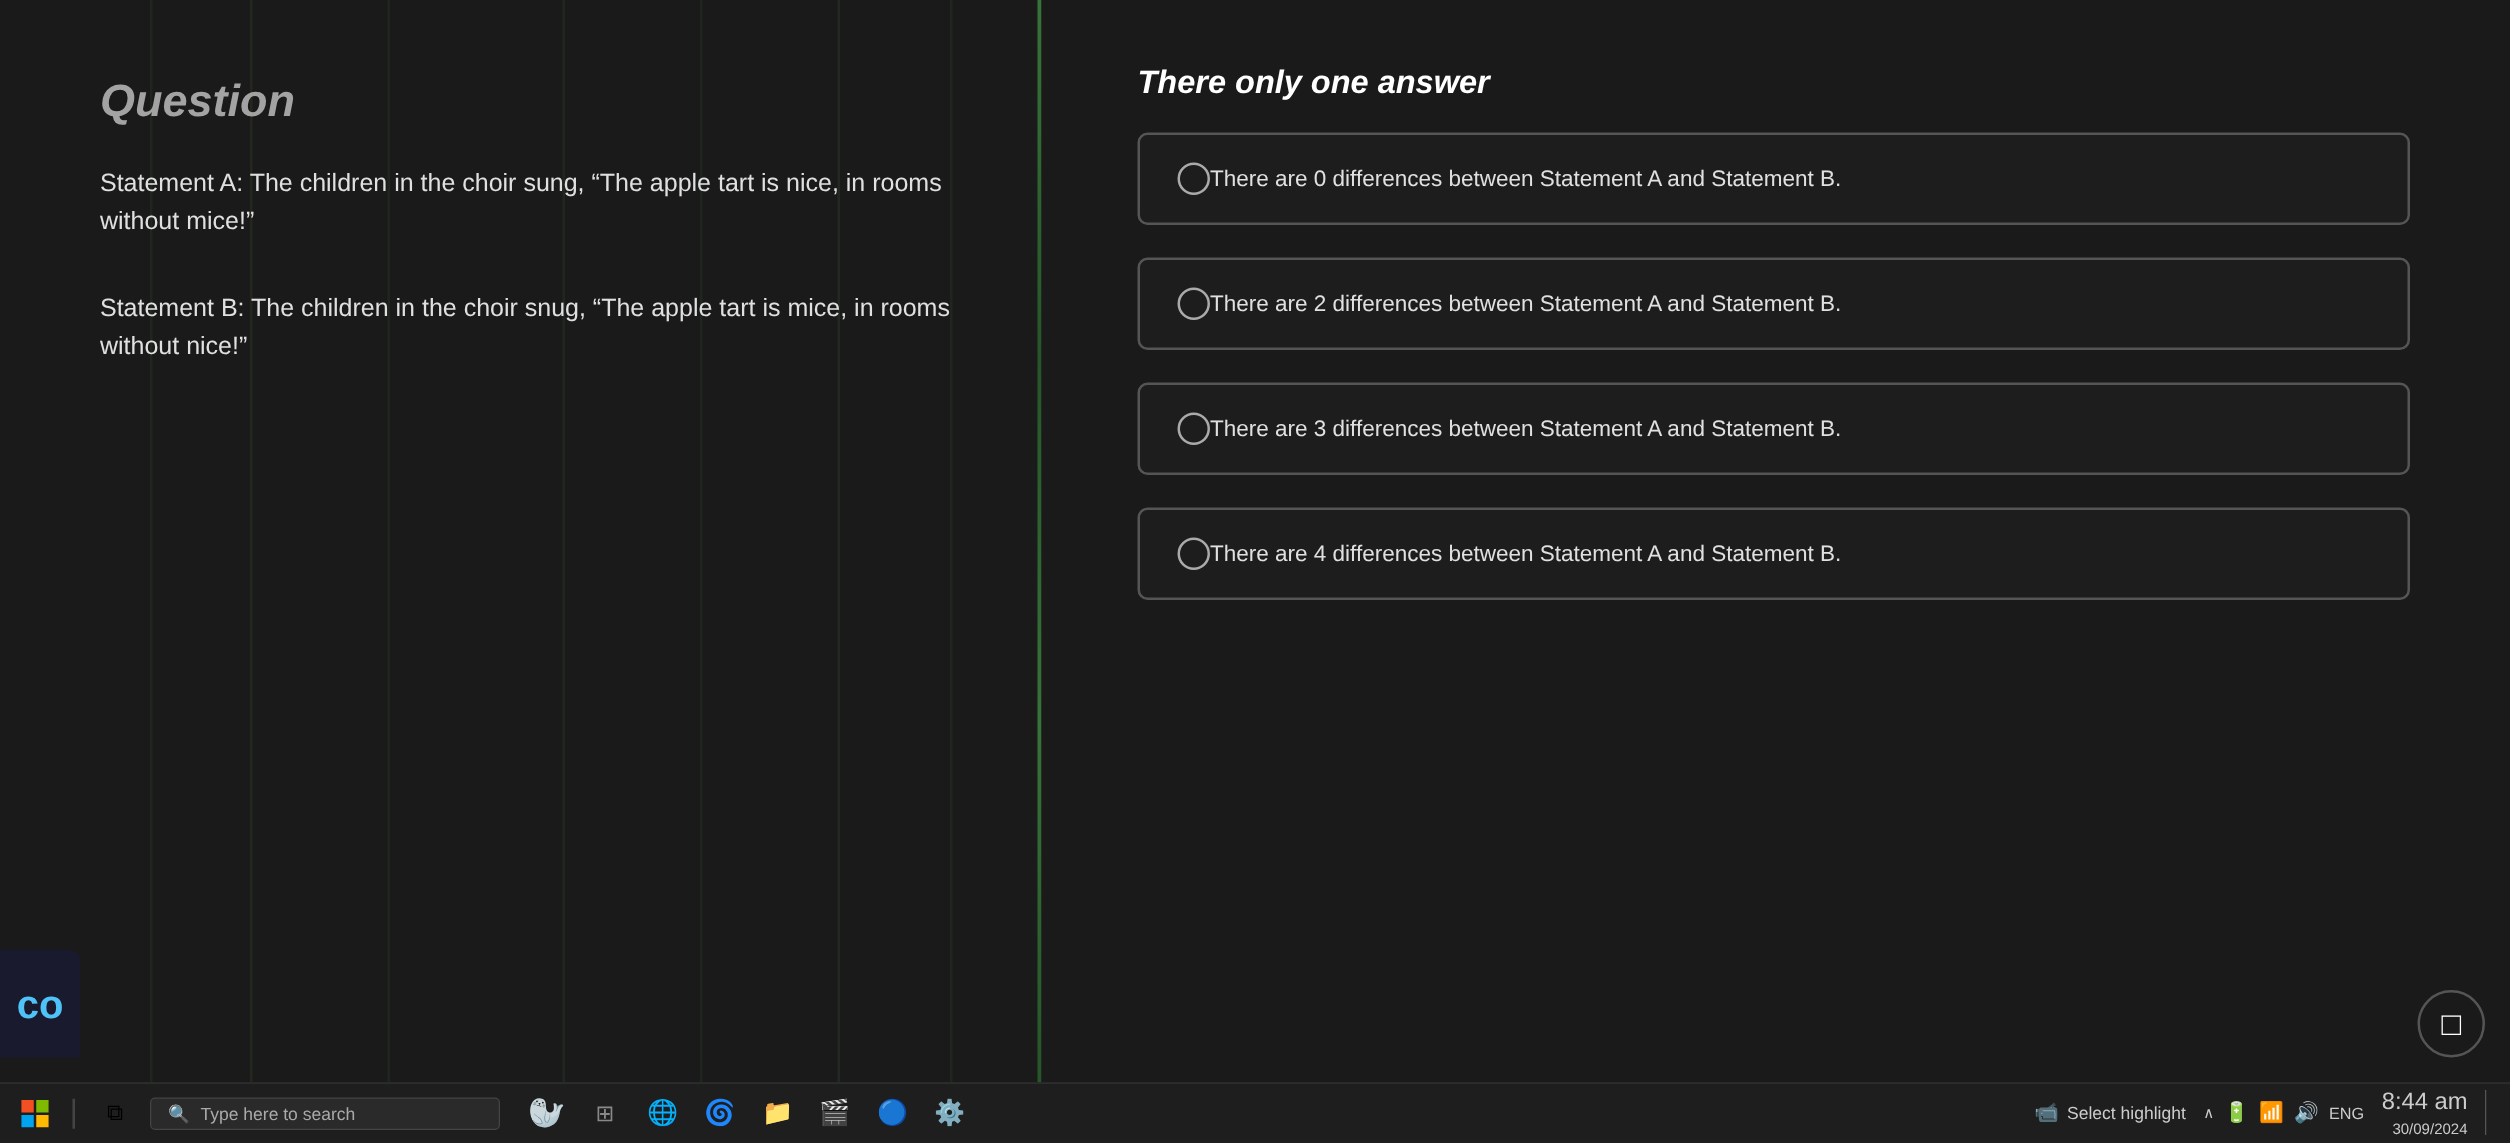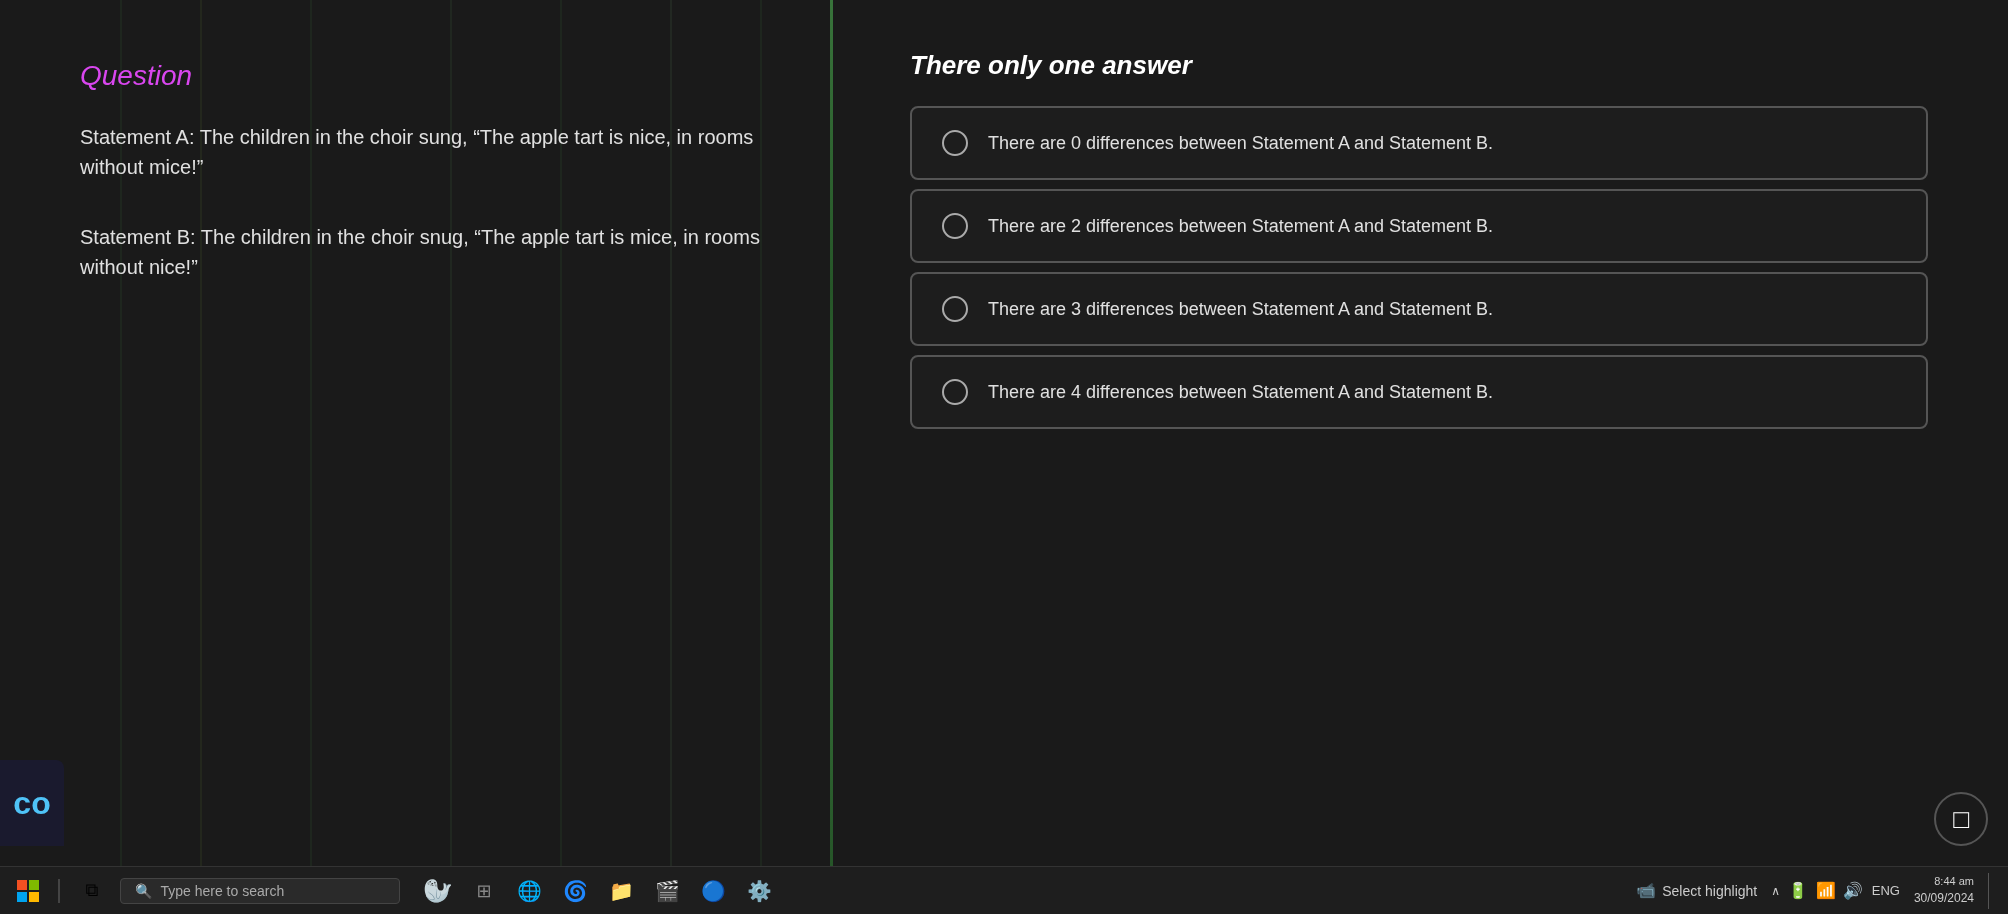--- a/index.html
+++ b/index.html
@@ -42,23 +42,23 @@
       position: relative;
     }
 
     .right-panel {
       flex: 1;
       padding: 50px 80px 40px 80px;
       color: #fff;
     }
 
     .question-label {
-      font-size: 28px;
-      font-weight: 400;
-      color: #d946ef;
+      font-size: 36px;
+      font-weight: 700;
+      color: #a3a3a3;
       margin-bottom: 30px;
       font-style: italic;
     }
 
     .question-body {
       font-size: 22px;
       color: #e0e0e0;
       line-height: 1.5;
       margin-bottom: 40px;
     }
@@ -75,24 +75,23 @@
       font-weight: 600;
       color: #ffffff;
       margin-bottom: 25px;
       font-style: italic;
     }
 
     .answer-option {
       border: 2px solid #555;
       border-radius: 8px;
       padding: 22px 30px;
-      margin-bottom: 9px;
-      display: flex;
-      align-items: center;
-      gap: 20px;
+      margin-bottom: 26px;
+      display: flex;
+      align-items: center;
       cursor: pointer;
       background: rgba(30,30,30,0.8);
       color: #e0e0e0;
       font-size: 18px;
       transition: border-color 0.2s;
     }
 
     .radio-circle {
       width: 26px;
       height: 26px;
@@ -365,20 +364,20 @@
 
     <div class="taskbar-system">
       <span style="font-size:12px; cursor:pointer;">∧</span>
       <span style="font-size:16px;">🔋</span>
       <span style="font-size:16px;">📶</span>
       <span style="font-size:16px;">🔊</span>
       <span>ENG</span>
     </div>
 
     <div class="time-block">
-      <div style="font-size:11px;">8:44 am</div>
+      <div style="font-size:19px;text-align:center;">8:44 am</div>
       <div style="font-size:12px;">30/09/2024</div>
     </div>
 
     <div style="width:6px; height:36px; border-left:1px solid #555; cursor:pointer;"></div>
   </div>
 
 </div>
 
 </body></html>

